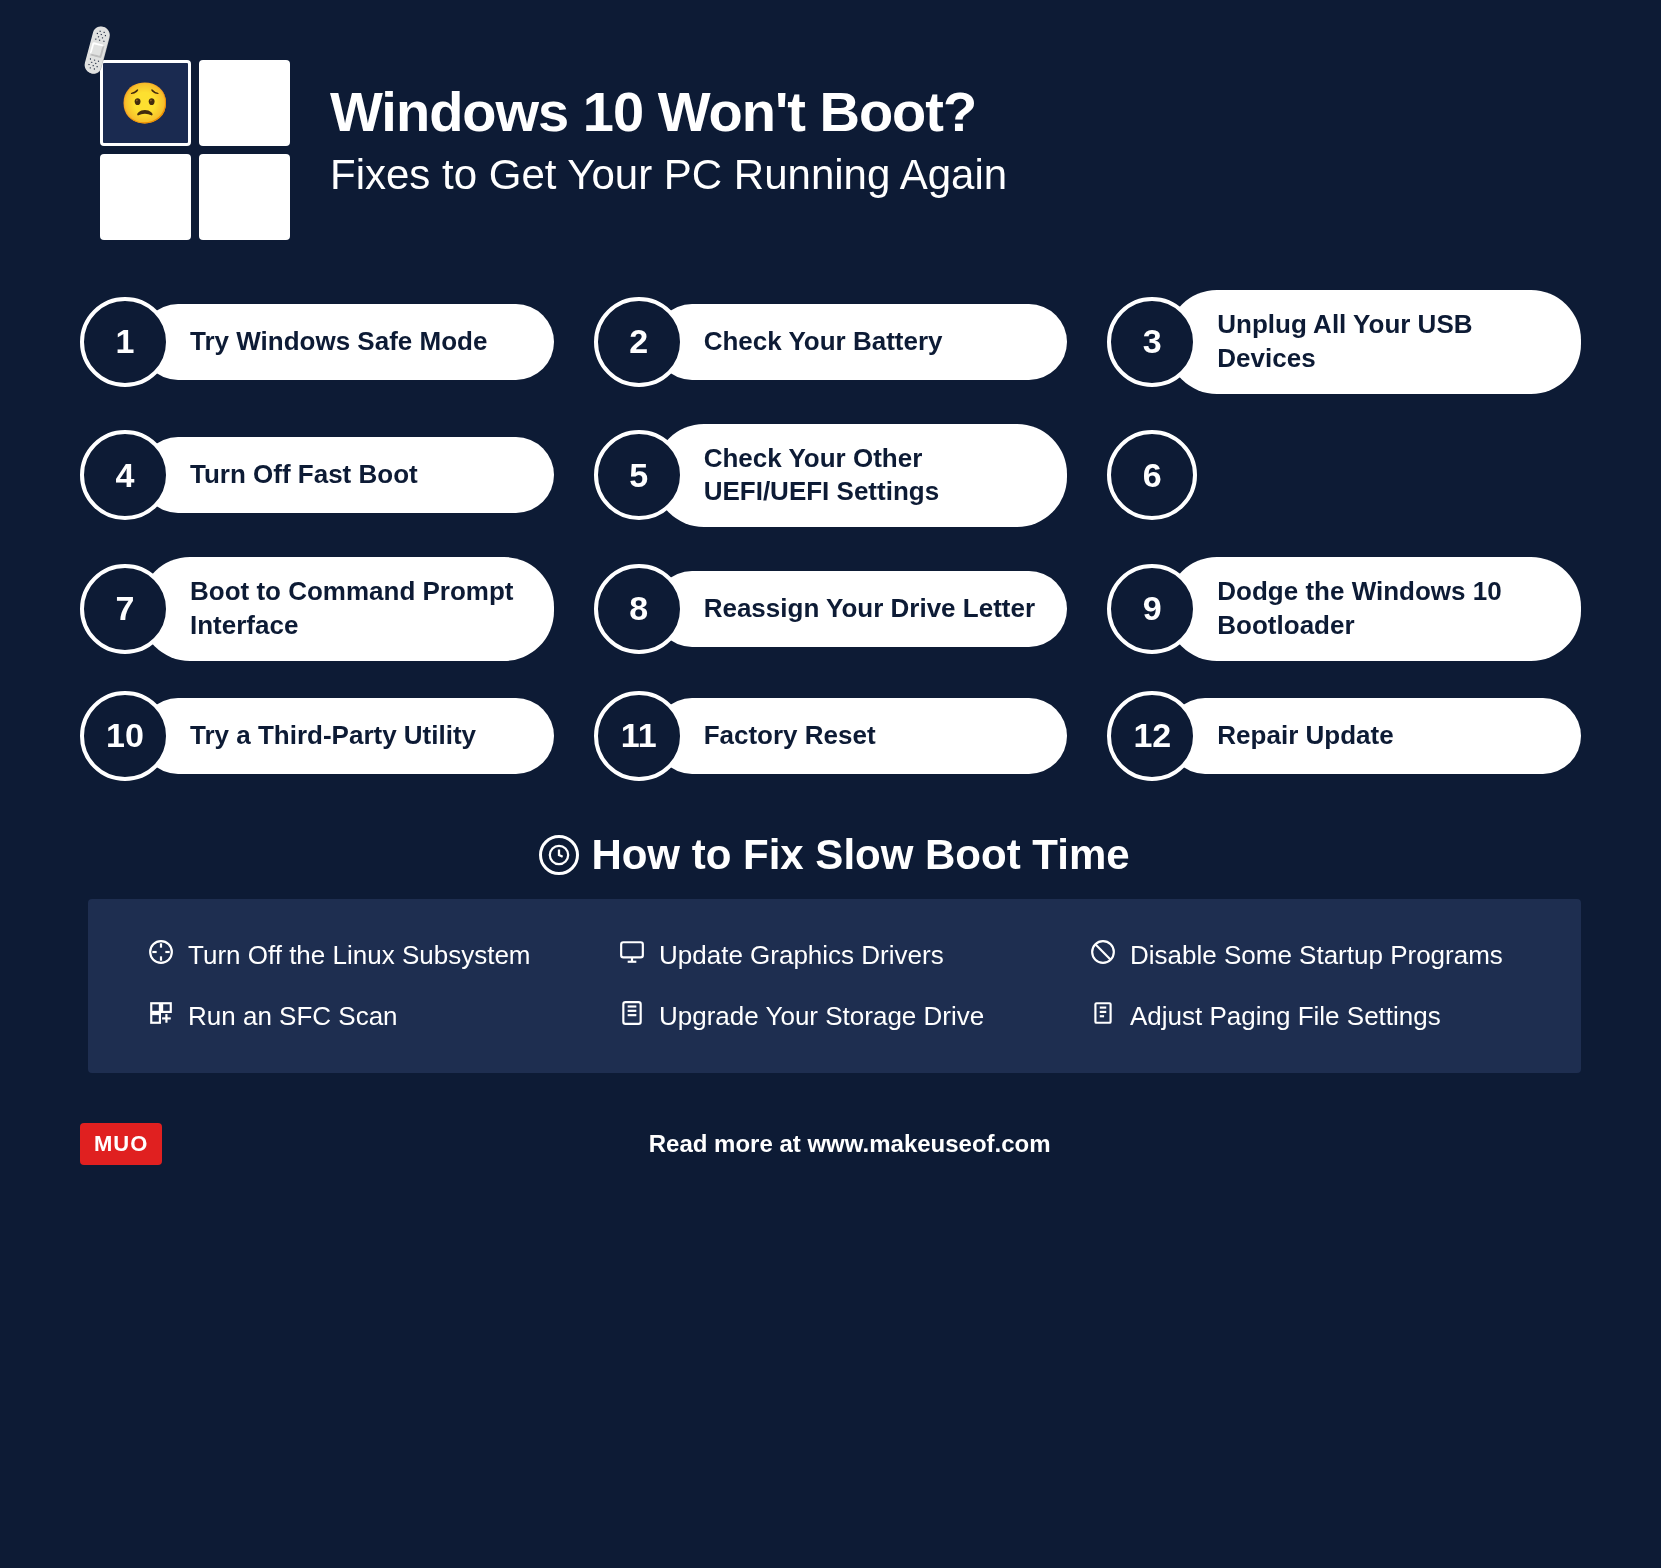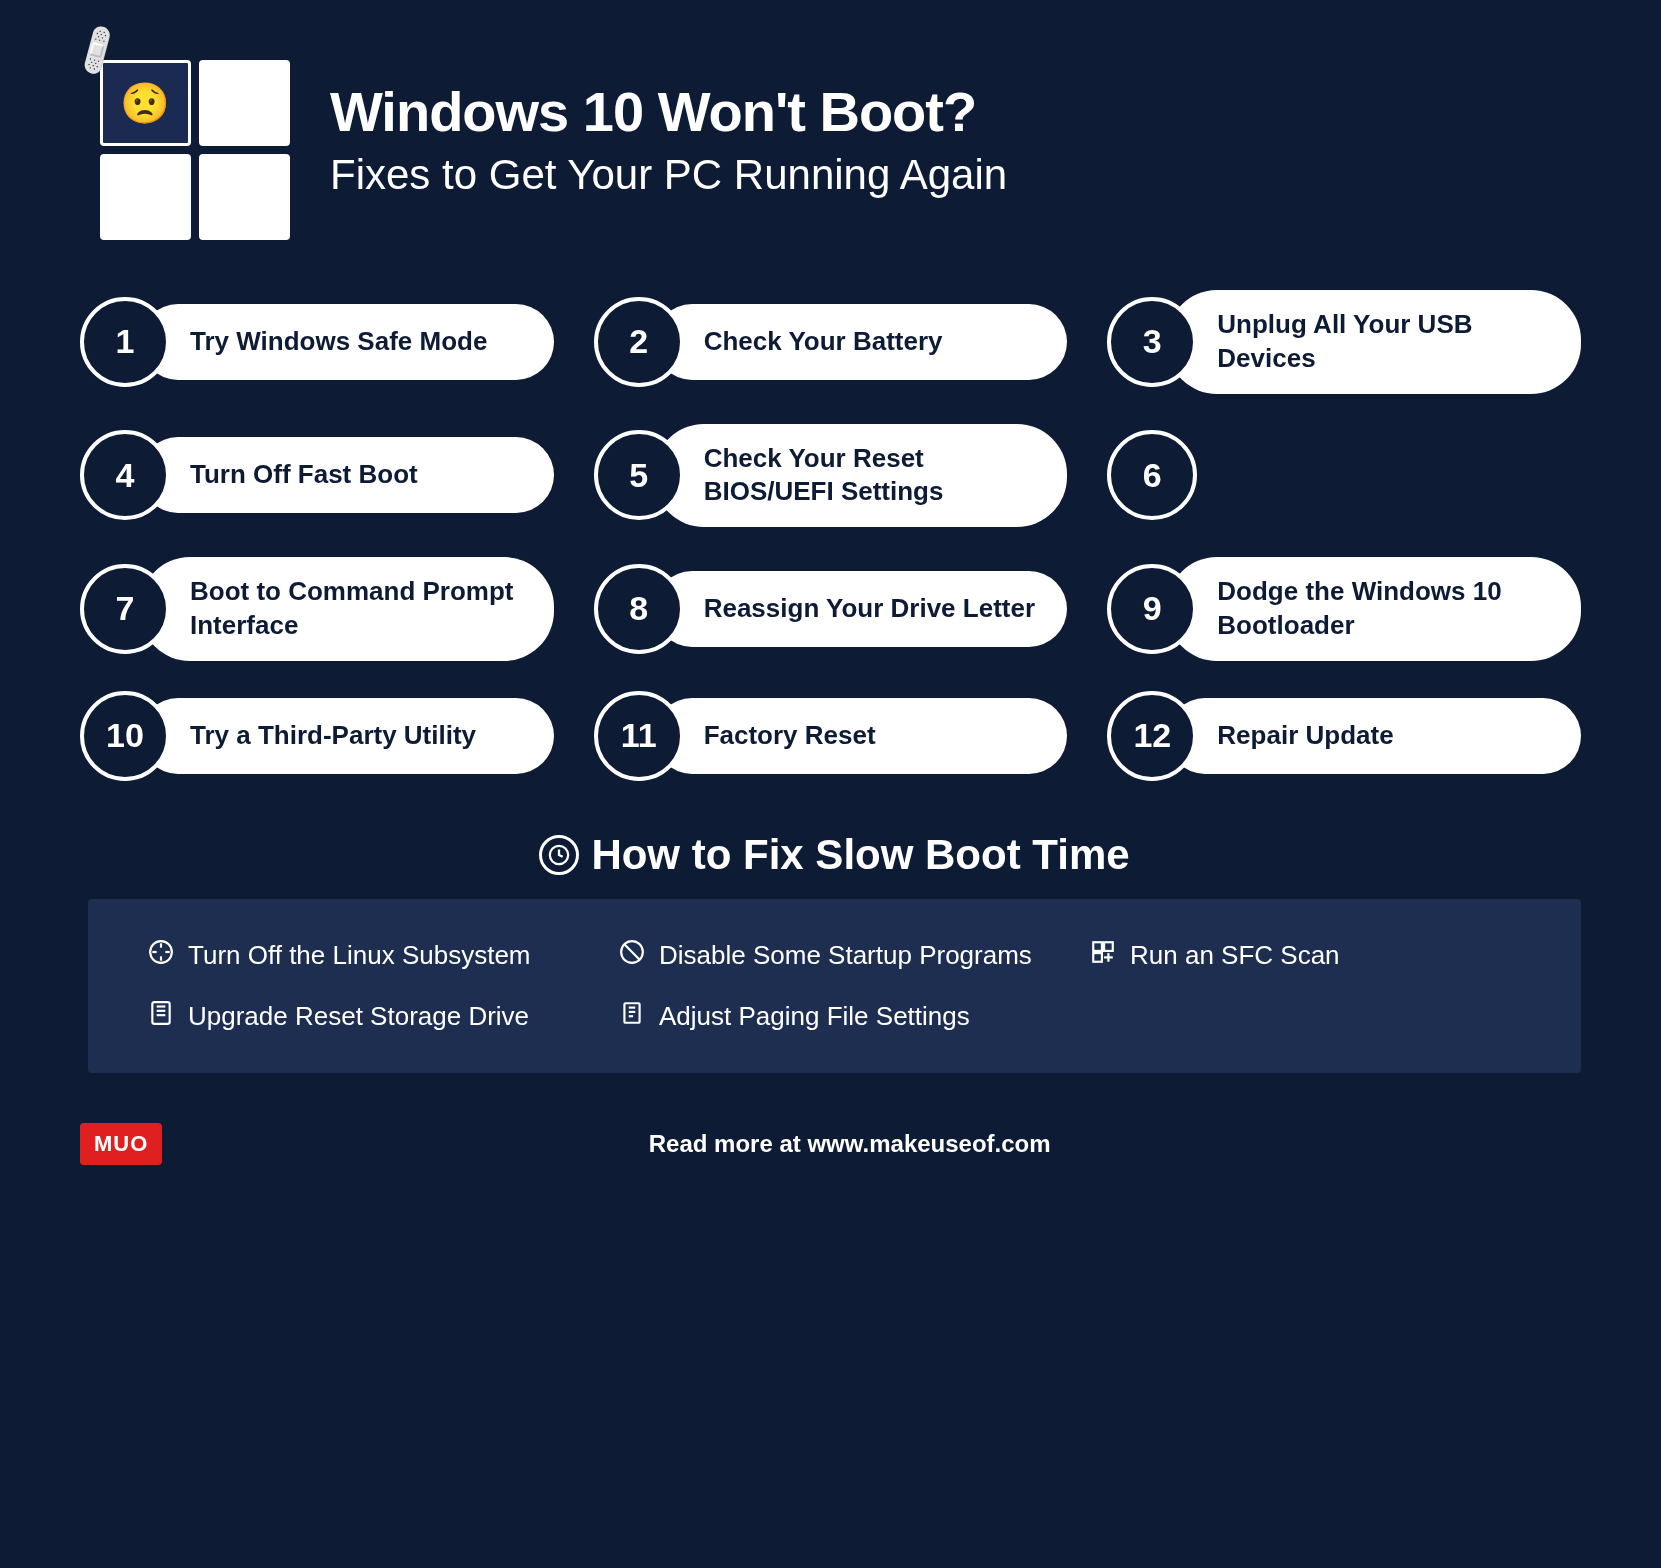--- a/index.html
+++ b/index.html
@@ -263,21 +263,21 @@
       <div class="step-item">
         <div class="step-number">3</div>
         <div class="step-label">Unplug All Your USB Devices</div>
       </div>
       <div class="step-item">
         <div class="step-number">4</div>
         <div class="step-label">Turn Off Fast Boot</div>
       </div>
       <div class="step-item">
         <div class="step-number">5</div>
-        <div class="step-label">Check Your Reset BIOS/UEFI Settings</div>
+        <div class="step-label">Check Your Other UEFI/UEFI Settings</div>
       </div>
       <div class="step-item">
         <div class="step-number">6</div>
       </div>
       <div class="step-item">
         <div class="step-number">7</div>
         <div class="step-label">Boot to Command Prompt Interface</div>
       </div>
       <div class="step-item">
         <div class="step-number">8</div>
@@ -317,20 +317,28 @@
               <circle cx="12" cy="12" r="10"></circle>
               <polyline points="12 8 12 4"></polyline>
               <polyline points="8 12 4 12"></polyline>
               <polyline points="12 16 12 20"></polyline>
               <polyline points="16 12 20 12"></polyline>
             </svg></span>
           <span>Turn Off the Linux Subsystem</span>
         </div>
         <div class="slow-boot-item">
           <span class="slow-boot-icon"><svg width="26" height="26" viewBox="0 0 24 24" fill="none" stroke="white" stroke-width="2">
+              <rect x="2" y="3" width="20" height="14" rx="2"></rect>
+              <line x1="8" y1="21" x2="16" y2="21"></line>
+              <line x1="12" y1="17" x2="12" y2="21"></line>
+            </svg></span>
+          <span>Update Graphics Drivers</span>
+        </div>
+        <div class="slow-boot-item">
+          <span class="slow-boot-icon"><svg width="26" height="26" viewBox="0 0 24 24" fill="none" stroke="white" stroke-width="2">
               <circle cx="12" cy="12" r="10"></circle>
               <line x1="4.93" y1="4.93" x2="19.07" y2="19.07"></line>
             </svg></span>
           <span>Disable Some Startup Programs</span>
         </div>
         <div class="slow-boot-item">
           <span class="slow-boot-icon"><svg width="26" height="26" viewBox="0 0 24 24" fill="none" stroke="white" stroke-width="2">
               <rect x="3" y="3" width="8" height="8"></rect>
               <rect x="13" y="3" width="8" height="8"></rect>
               <rect x="3" y="13" width="8" height="8"></rect>
@@ -339,21 +347,21 @@
             </svg></span>
           <span>Run an SFC Scan</span>
         </div>
         <div class="slow-boot-item">
           <span class="slow-boot-icon"><svg width="26" height="26" viewBox="0 0 24 24" fill="none" stroke="white" stroke-width="2">
               <rect x="4" y="2" width="16" height="20" rx="2"></rect>
               <line x1="8" y1="6" x2="16" y2="6"></line>
               <line x1="8" y1="10" x2="16" y2="10"></line>
               <line x1="8" y1="14" x2="16" y2="14"></line>
             </svg></span>
-          <span>Upgrade Reset Storage Drive</span>
+          <span>Upgrade Your Storage Drive</span>
         </div>
         <div class="slow-boot-item">
           <span class="slow-boot-icon"><svg width="26" height="26" viewBox="0 0 24 24" fill="none" stroke="white" stroke-width="2">
               <rect x="5" y="3" width="14" height="18" rx="1"></rect>
               <line x1="9" y1="7" x2="15" y2="7"></line>
               <line x1="9" y1="11" x2="15" y2="11"></line>
               <line x1="9" y1="15" x2="13" y2="15"></line>
             </svg></span>
           <span>Adjust Paging File Settings</span>
         </div>

